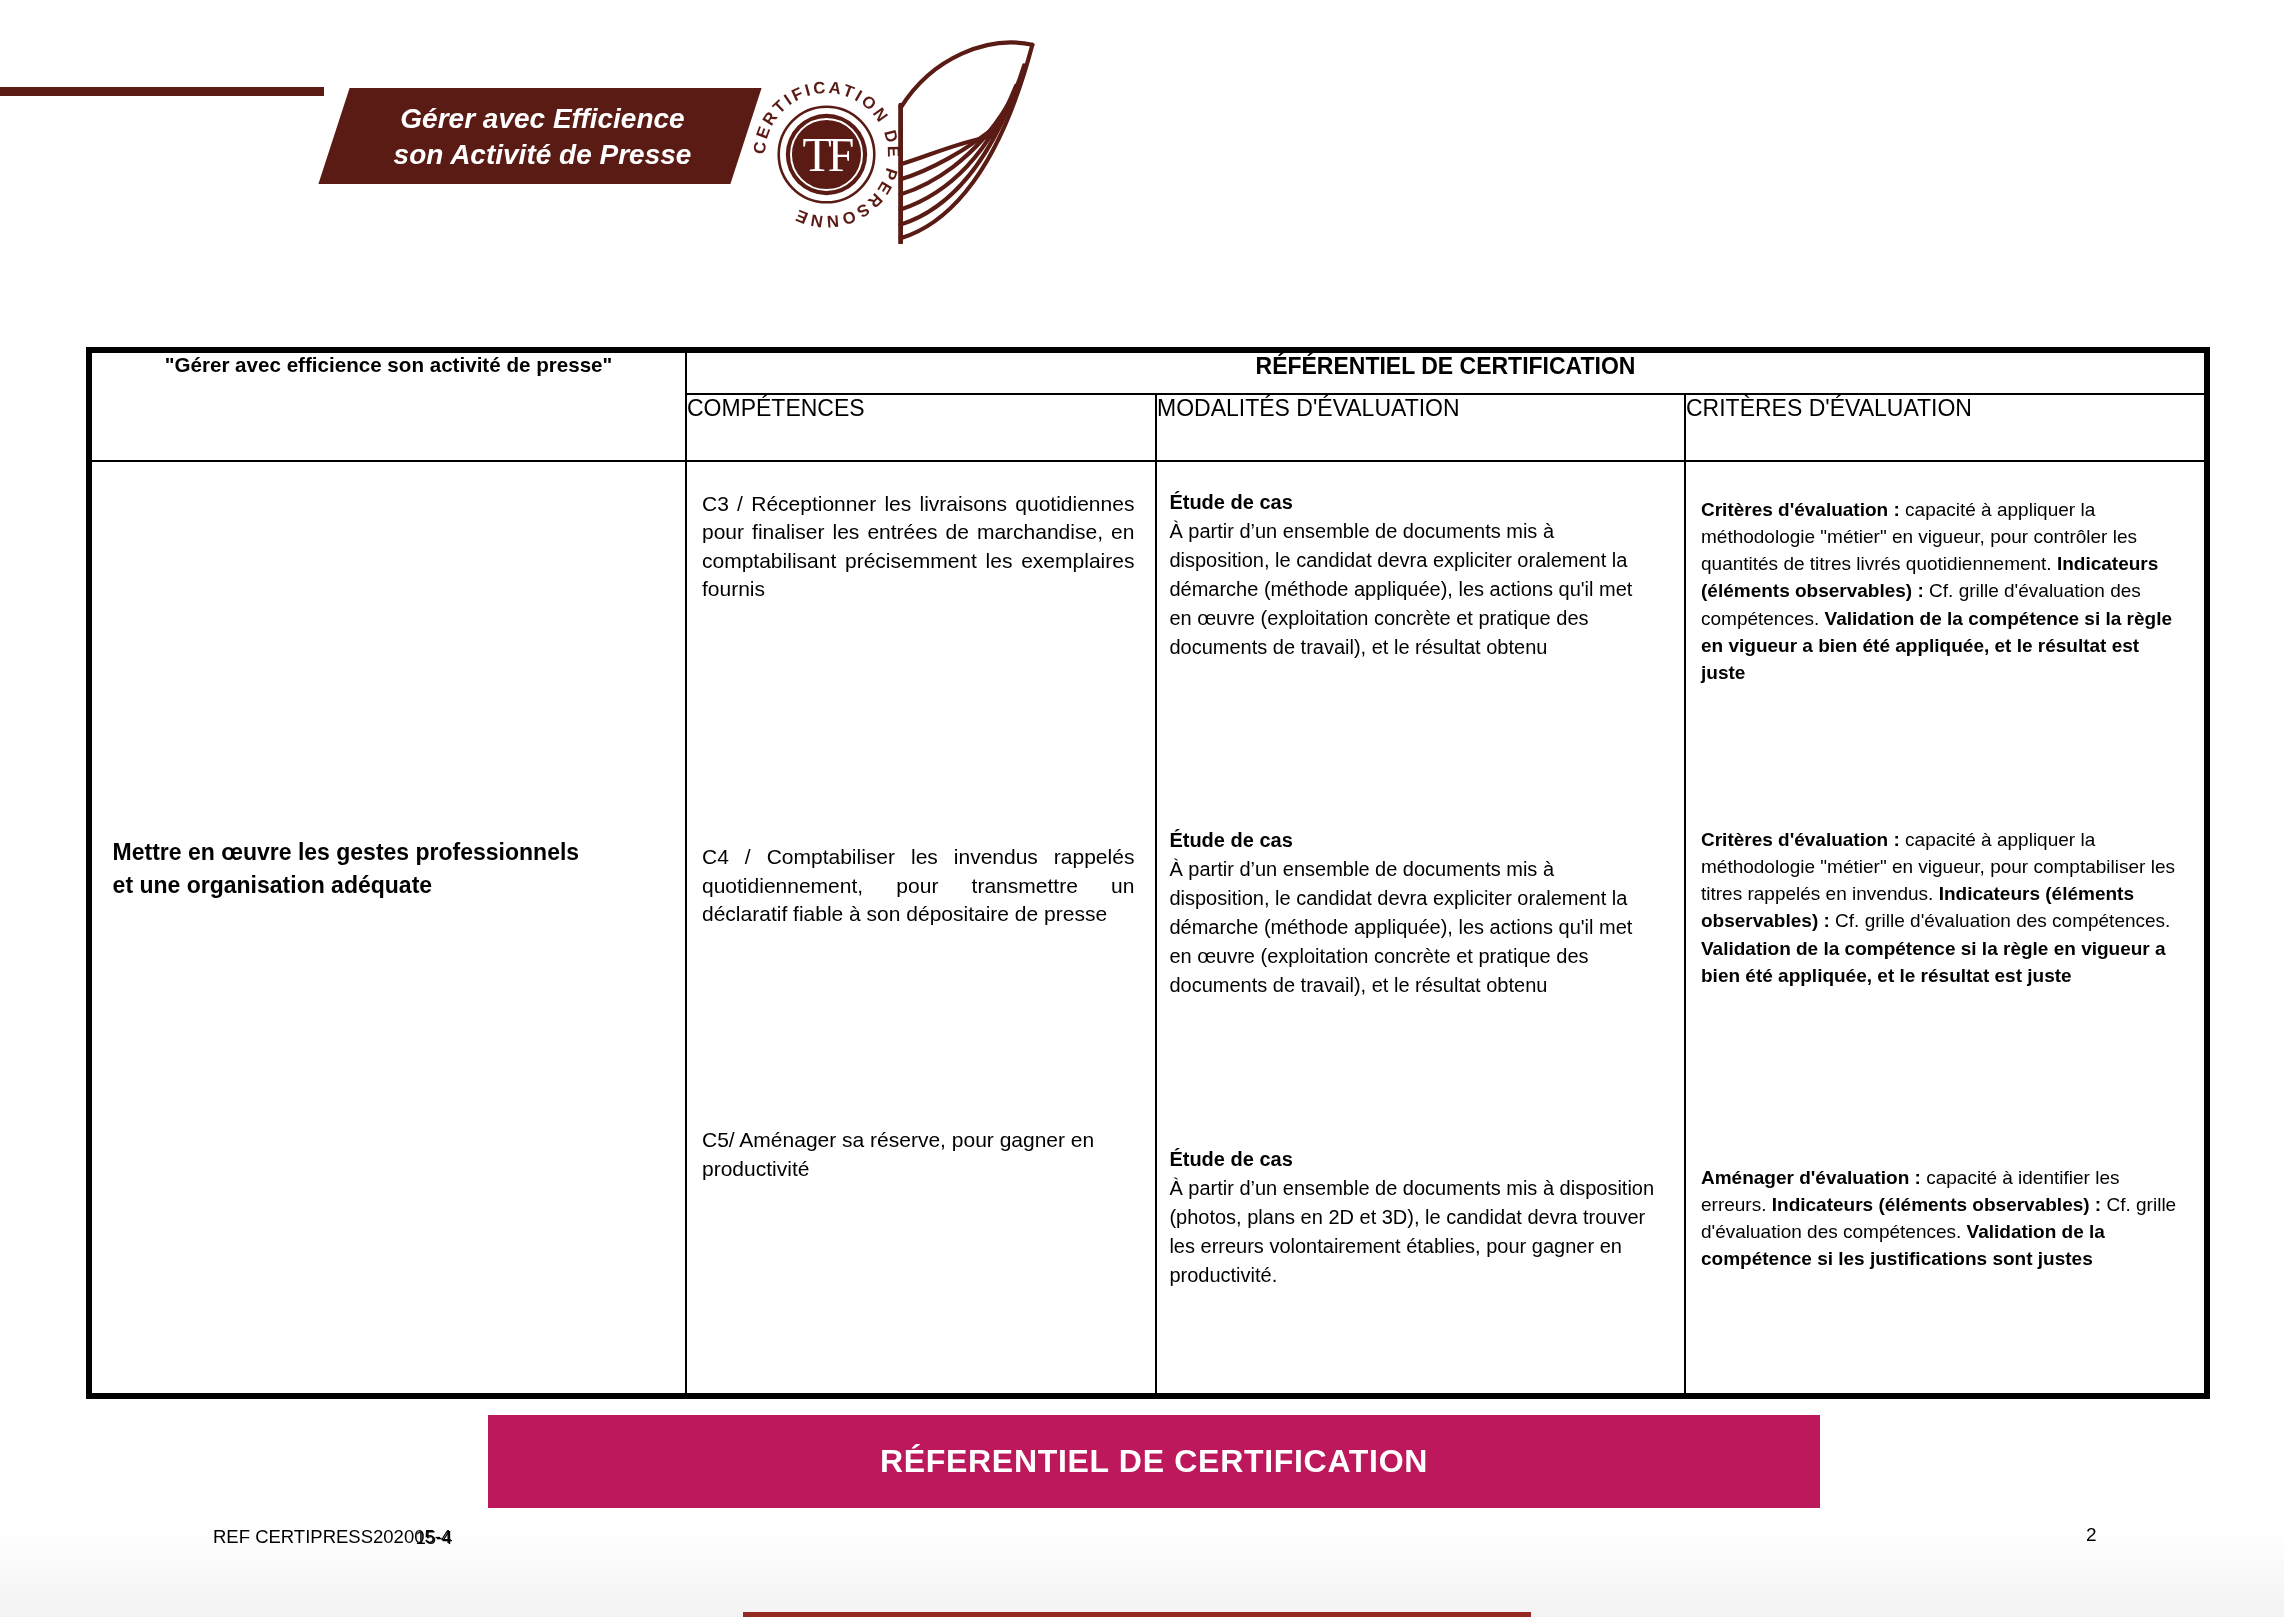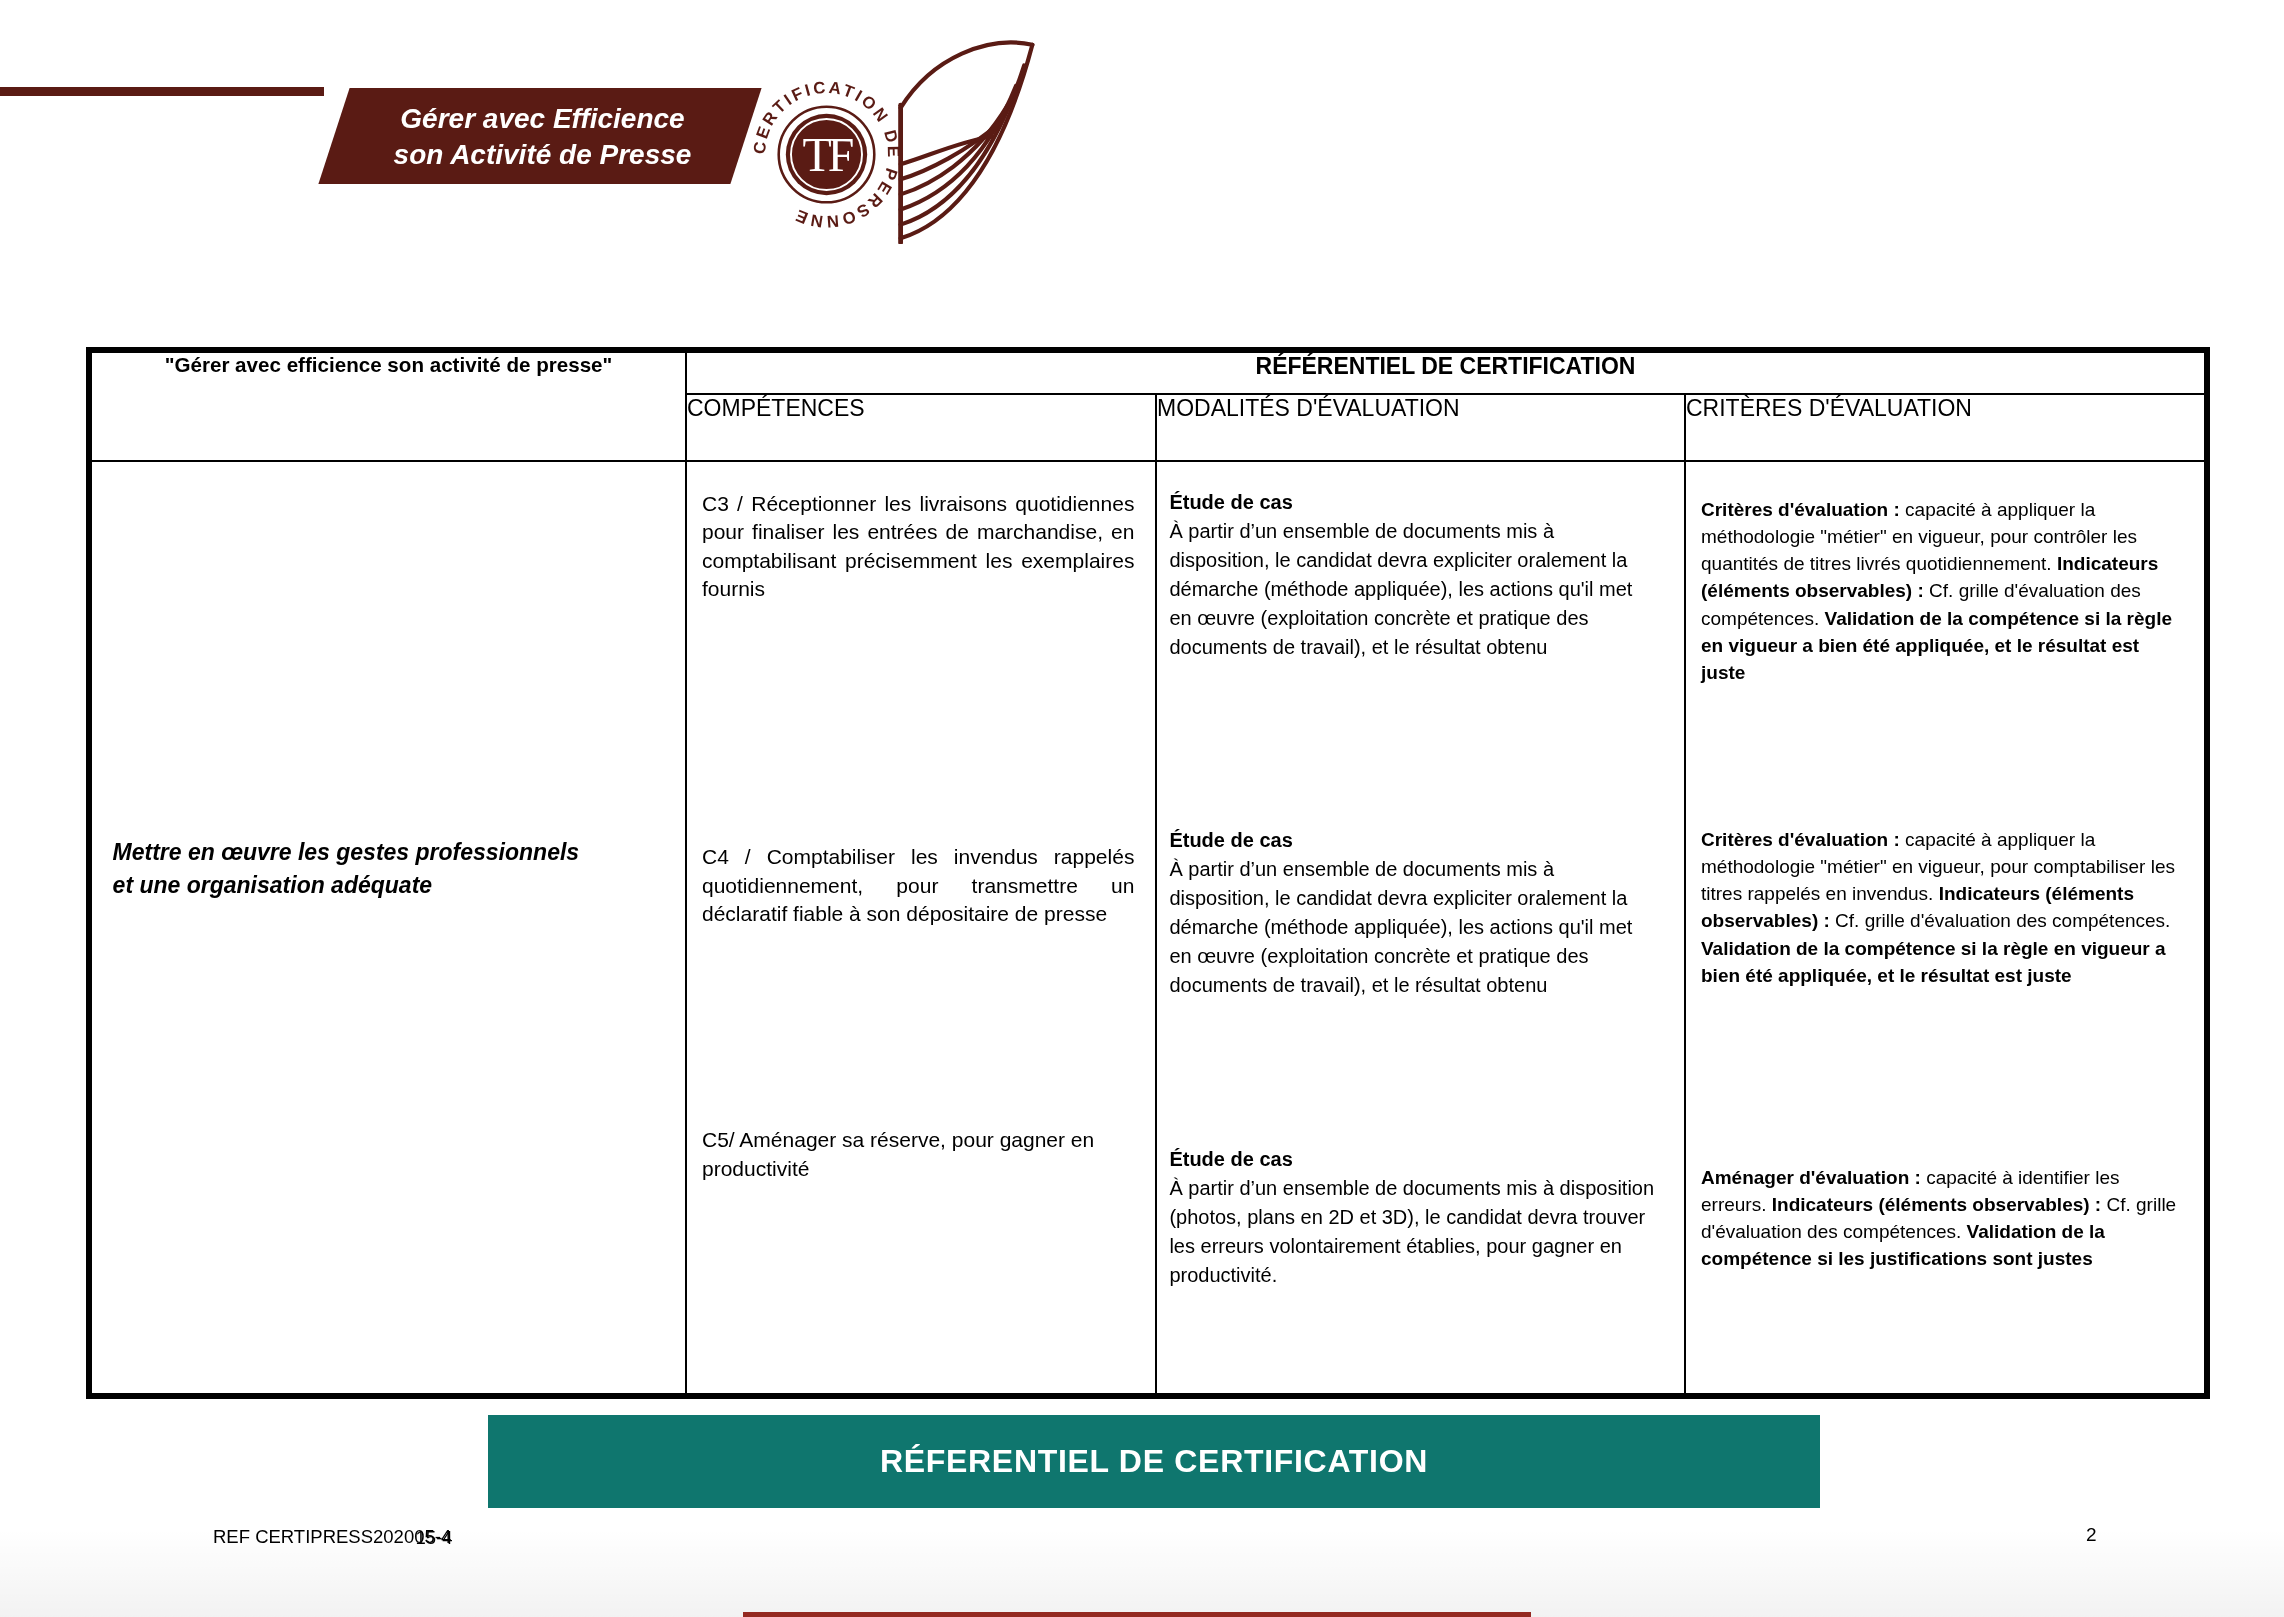--- a/index.html
+++ b/index.html
@@ -47,21 +47,21 @@
     font-weight:bold;font-size:23px;border-bottom:4.1px solid #000;
   }
   .hrow2 td{
     height:65px;text-align:left;vertical-align:middle;
     font-size:23px;border-bottom:4.1px solid #000;
   }
   .brow td{height:931px;position:relative}
 
   .rowlabel{
     position:absolute;top:374px;left:20.6px;right:9.6px;
-    font-weight:bold;font-style:italic;font-size:23px;line-height:1.42;
+    font-weight:bold;font-size:23px;line-height:1.42;
   }
   .rowlabel span{display:block}
 
   .blk{position:absolute}
   
   .col2 .blk{left:15px;right:20.6px;font-size:21px;line-height:1.36;text-align:justify}
   .col2 .b1{top:27.5px}
   .col2 .b2{top:381px}
   .col2 .b3{top:664px;text-align:left}
   
@@ -73,21 +73,21 @@
   
   .col4 .blk{left:15px;right:25px;font-size:19px;line-height:1.43}
   .col4 .k1{top:34px}
   .col4 .k2{top:364px}
   .col4 .k3{top:702px}
   .col4 b{font-weight:bold}
 
   
   .banner{
     position:absolute;left:488px;top:1415px;width:1332px;height:93px;
-    background:#0f766e;display:flex;align-items:center;justify-content:center;
+    background:#be185d;display:flex;align-items:center;justify-content:center;
   }
   .banner span{color:#fff;font-weight:bold;font-size:32px;letter-spacing:0.7px}
   .footer-ref{position:absolute;left:213px;top:1526px;font-size:18.5px;white-space:nowrap}
   .footer-ref .ghost{position:absolute;right:-1.4px;top:1.4px}
   .pagenum{position:absolute;left:2086px;top:1524px;font-size:19px}
   .strip{position:absolute;left:743px;top:1612px;width:788px;height:5.5px;background:#9c2b22}
 </style>
 </head>
 <body>
 

